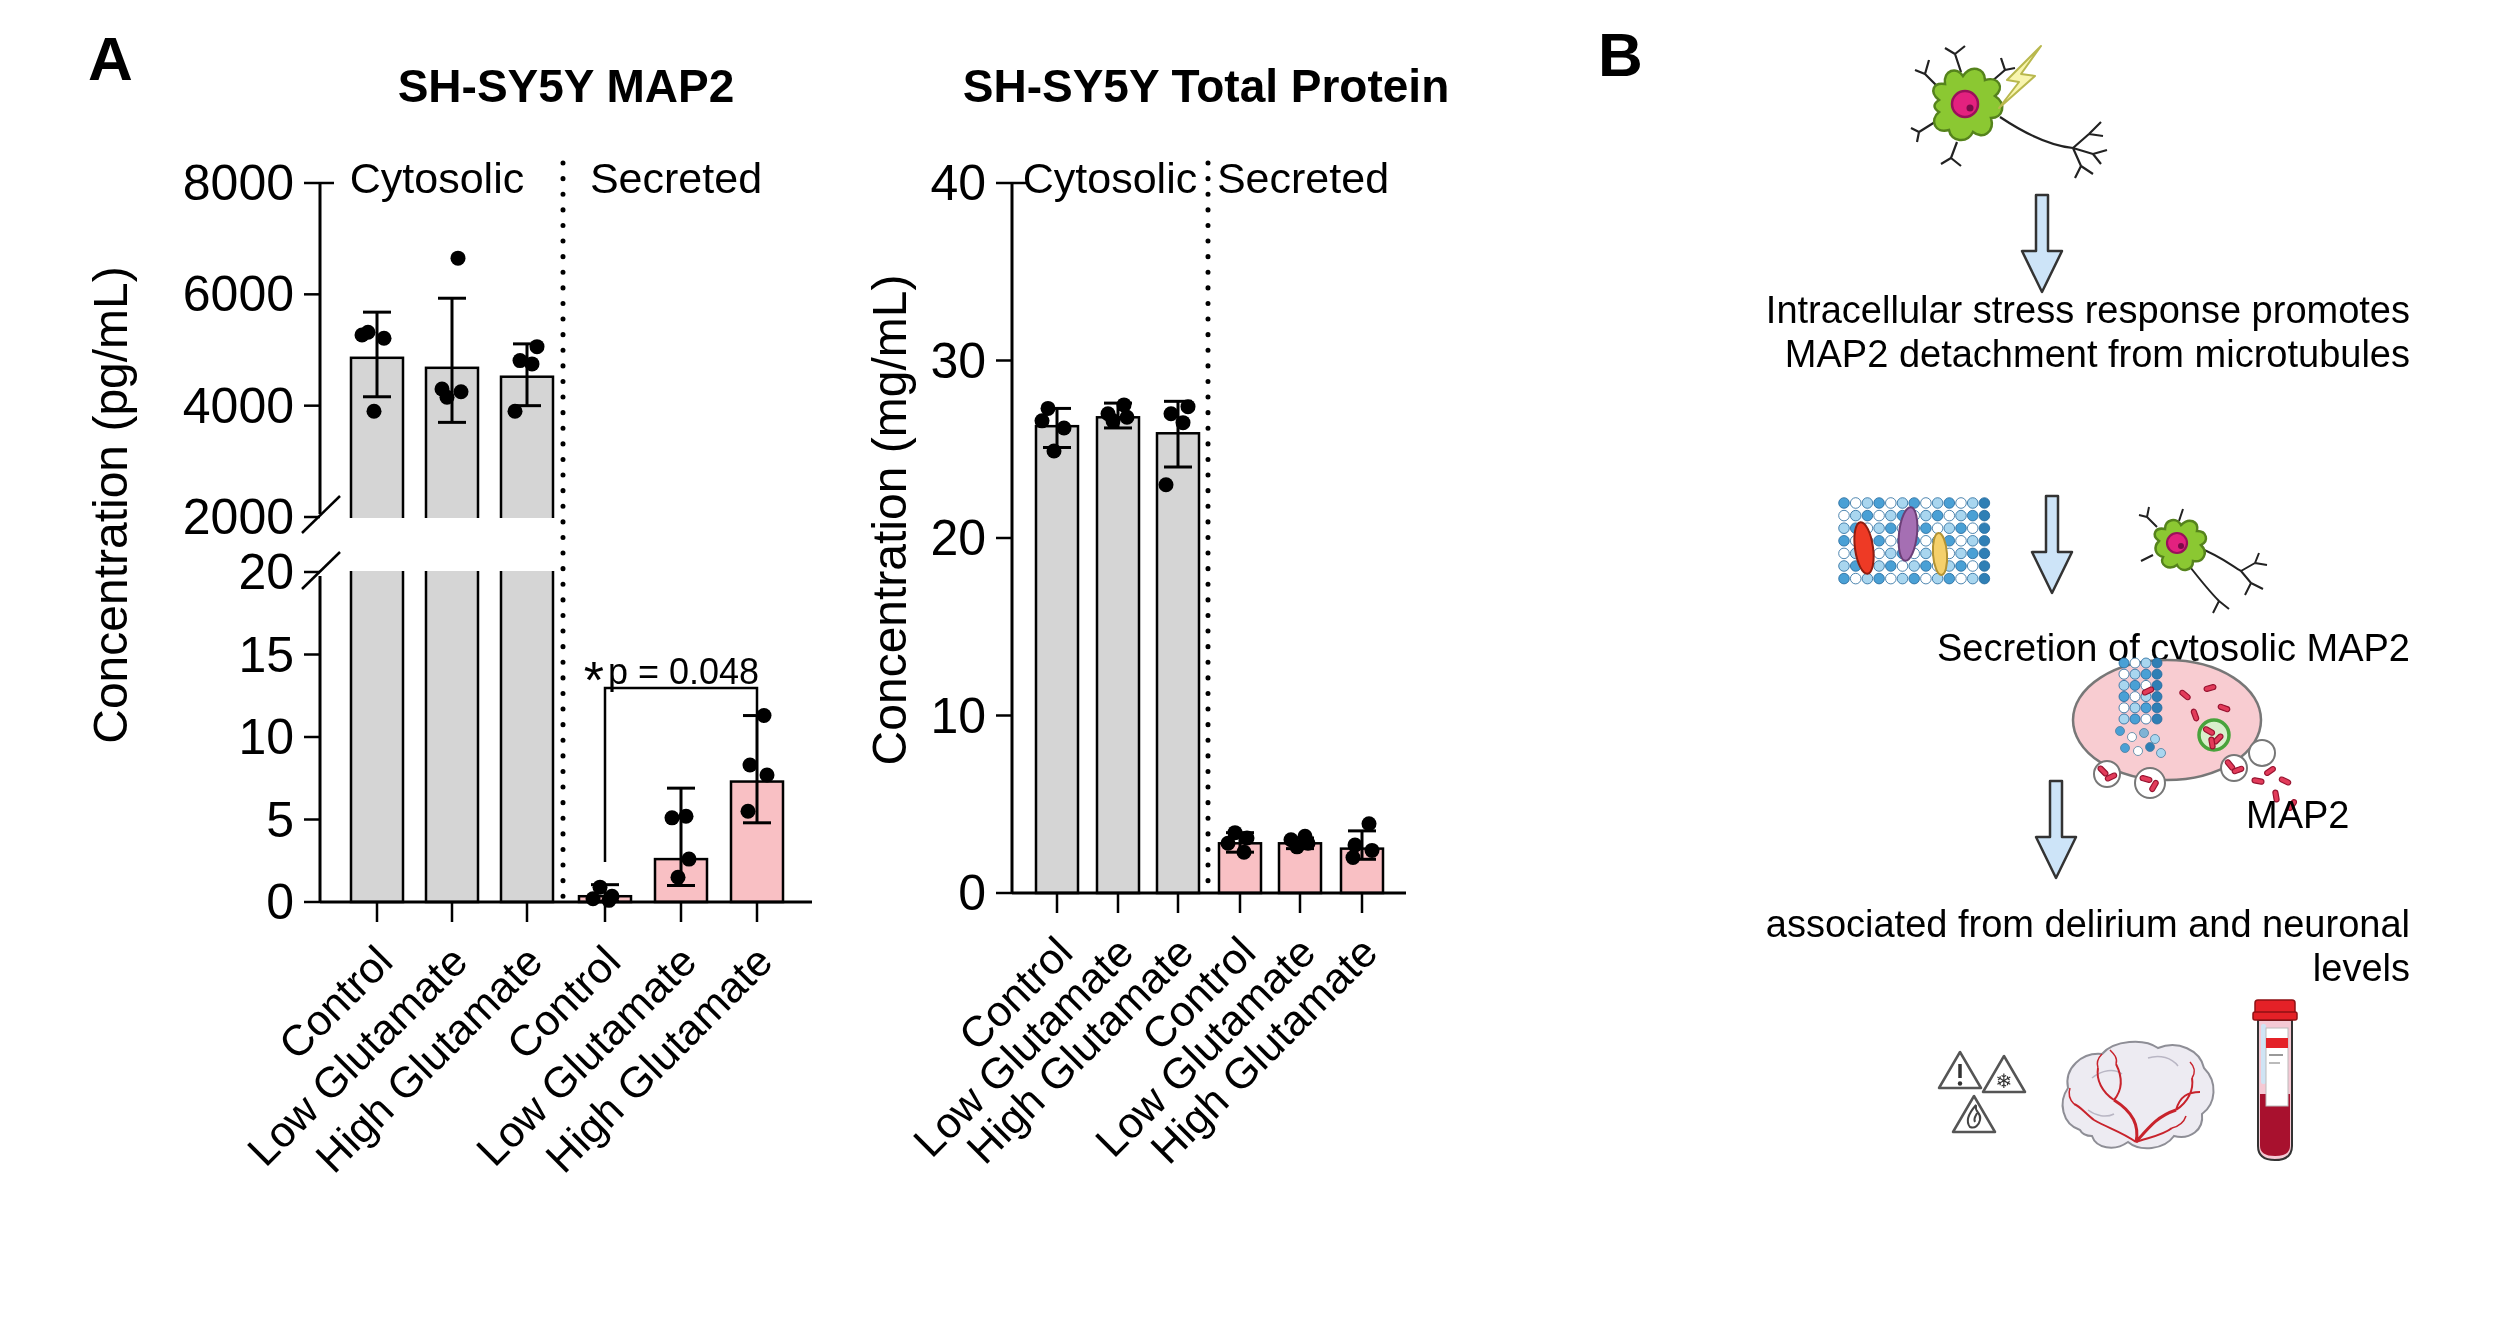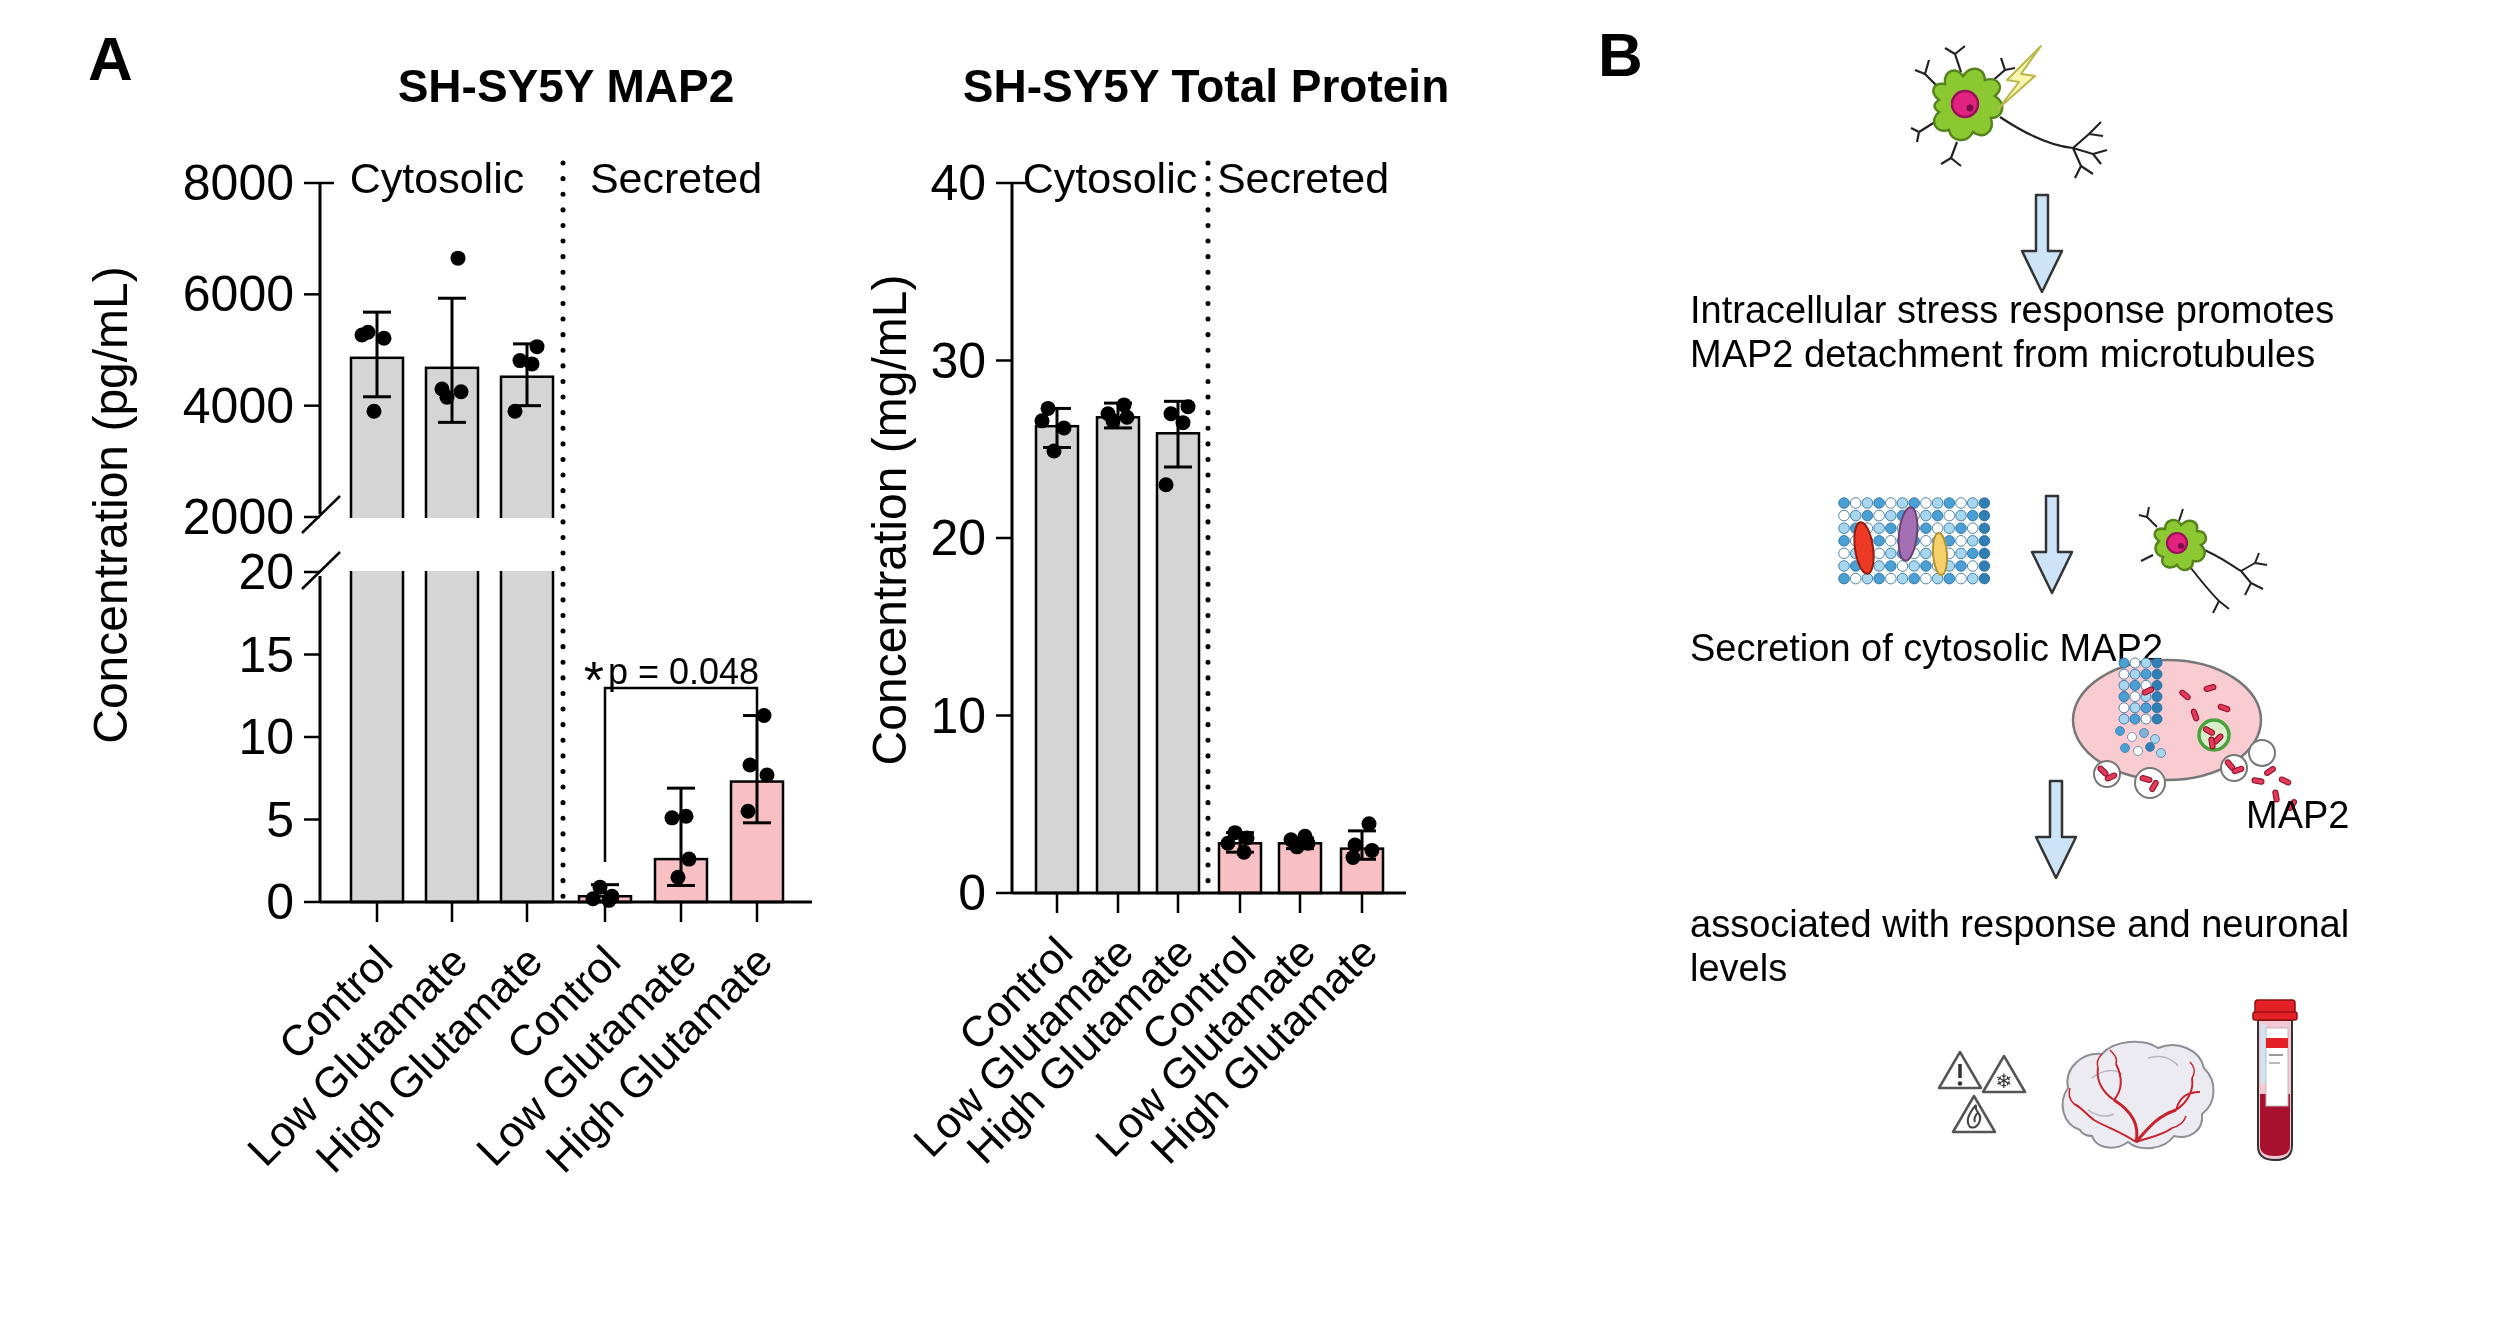--- a/index.html
+++ b/index.html
@@ -4,21 +4,21 @@
 <style>
   html,body{margin:0;padding:0;background:#fff;}
   body{width:2500px;height:1322px;position:relative;overflow:hidden;
        font-family:"Liberation Sans", sans-serif;color:#000;}
   .abs{position:absolute;}
   #panelA-svg{left:0;top:0;}
   #panelA-svg text{font-family:"Liberation Sans", sans-serif;fill:#000;}
   .panel-letter{font-size:62px;font-weight:bold;line-height:1;}
   #panelA-label{left:88px;top:28px;}
   #panelB-label{left:1598px;top:24px;}
-  .step-text{width:720px;text-align:left;font-size:38px;line-height:44px;}
+  .step-text{width:720px;text-align:right;font-size:38px;line-height:44px;}
   #step1{left:1690px;top:288px;}
   #step2{left:1690px;top:626px;}
   #step3{left:1690px;top:902px;}
   #map2-label{left:2230px;top:794px;font-size:38px;margin-left:16px;}
   #neuron1{left:1905px;top:42px;}
   #arrow1{left:2018px;top:193px;}
   #mt-icon{left:1836px;top:490px;}
   #arrow2{left:2028px;top:494px;}
   #neuron2{left:2135px;top:505px;}
   #cell{left:2062px;top:653px;}
@@ -423,21 +423,21 @@
     </g>
 </svg>
 
 <div id="map2-label" class="abs">MAP2</div>
 
 <svg id="arrow3" class="abs flow-arrow" width="48" height="102" viewBox="0 0 48 102">
   <polygon points="18,2 30,2 30,58 44,58 24,99 4,58 18,58" fill="#cde4f8" stroke="#333" stroke-width="2.5" stroke-linejoin="round"></polygon>
 </svg>
 
 <div id="step3" class="abs step-text">
-  <div>associated with response and neuronal</div>
+  <div>associated from delirium and neuronal</div>
   <div>levels</div>
 </div>
 
 <svg id="triangles" class="abs" width="92" height="88" viewBox="0 0 92 88">
   <g fill="#fff" stroke="#555" stroke-width="2.5" stroke-linejoin="round">
     <polygon points="24,4 3,40 45,40"></polygon>
     <polygon points="68,8 47,44 89,44"></polygon>
     <polygon points="38,48 17,84 59,84"></polygon>
   </g>
   <line x1="24" y1="16" x2="24" y2="30" stroke="#333" stroke-width="3.5"></line>

